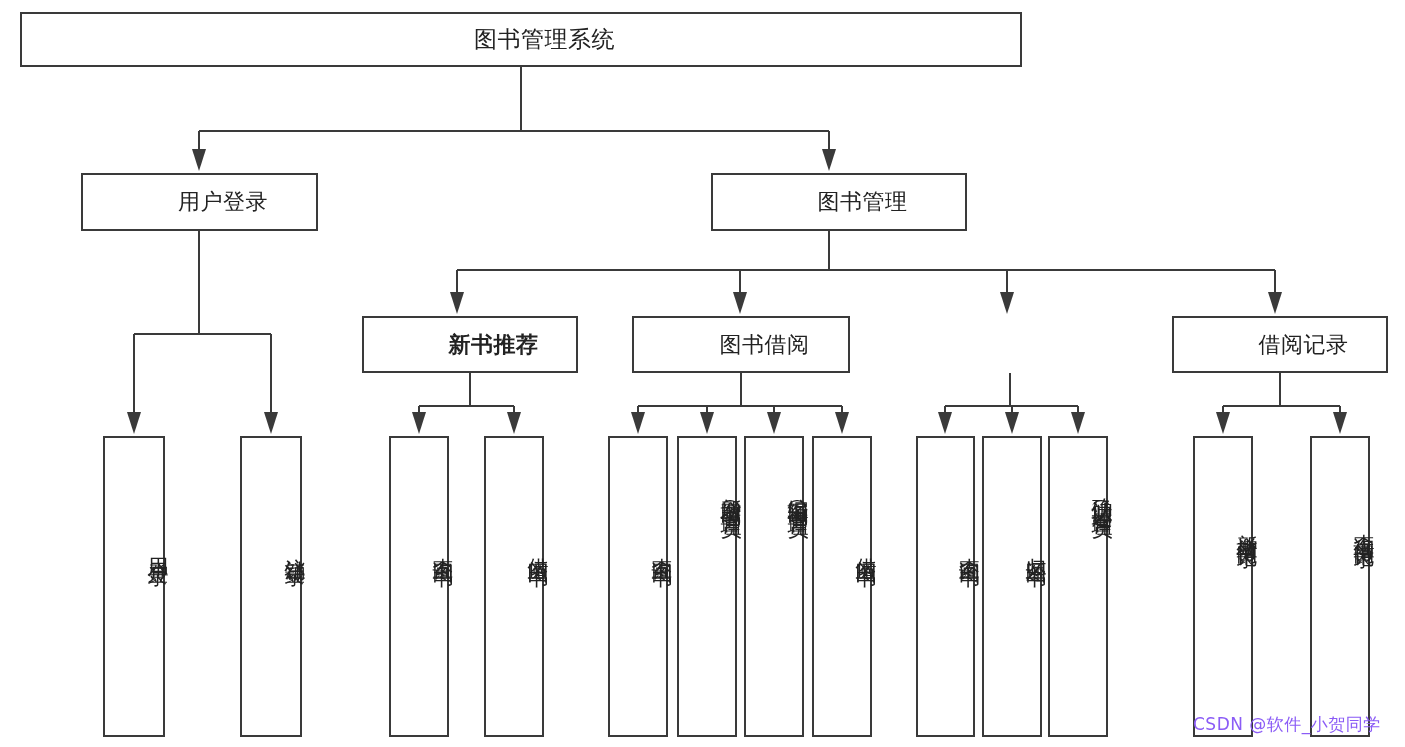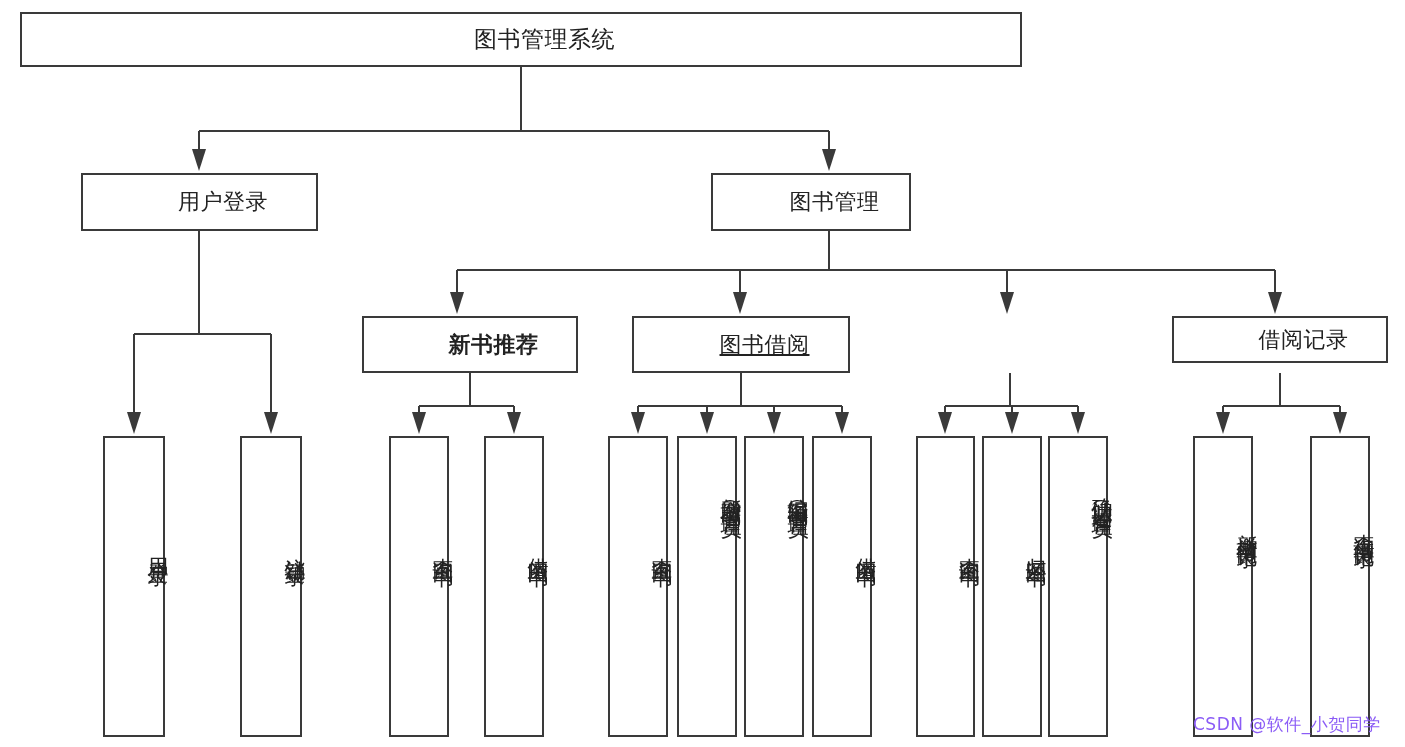--- a/index.html
+++ b/index.html
@@ -133,31 +133,31 @@
       <path d="M 1333 412 L 1347 412 L 1340 434 Z" fill="#3a3a3a"></path>
     </svg>
 
   <div class="node horiz root" style="left: 20px; top: 12px; width: 1002px; height: 55px;">
     <span class="label">图书管理系统</span>
   </div>
 
   <div class="node horiz" style="left: 81px; top: 173px; width: 237px; height: 58px;">
     <span class="label">用户登录</span>
   </div>
-  <div class="node horiz" style="left: 711px; top: 173px; width: 200px; height: 58px;">
+  <div class="node horiz" style="left: 711px; top: 173px; width: 256px; height: 58px;">
     <span class="label">图书管理</span>
   </div>
 
   <div class="node horiz" style="left: 362px; top: 316px; width: 216px; height: 57px; font-weight: bold;">
     <span class="label">新书推荐</span>
   </div>
-  <div class="node horiz" style="left: 632px; top: 316px; width: 218px; height: 57px; text-decoration: underline;">
+  <div class="node horiz" style="left: 632px; top: 316px; width: 218px; height: 57px;">
     <span class="label">图书借阅</span>
   </div>
-  <div class="node horiz" style="left: 1172px; top: 316px; width: 216px; height: 47px;">
+  <div class="node horiz" style="left: 1172px; top: 316px; width: 216px; height: 57px;">
     <span class="label">借阅记录</span>
   </div>
 
   <div class="node vert" style="left: 103px; top: 436px; width: 62px; height: 301px; padding-top: 103px;">
     <span class="label">用户登录</span>
   </div>
   <div class="node vert" style="left: 240px; top: 436px; width: 62px; height: 301px; padding-top: 103px;">
     <span class="label">注销登录</span>
   </div>
   <div class="node vert" style="left: 389px; top: 436px; width: 60px; height: 301px; padding-top: 103px;">

